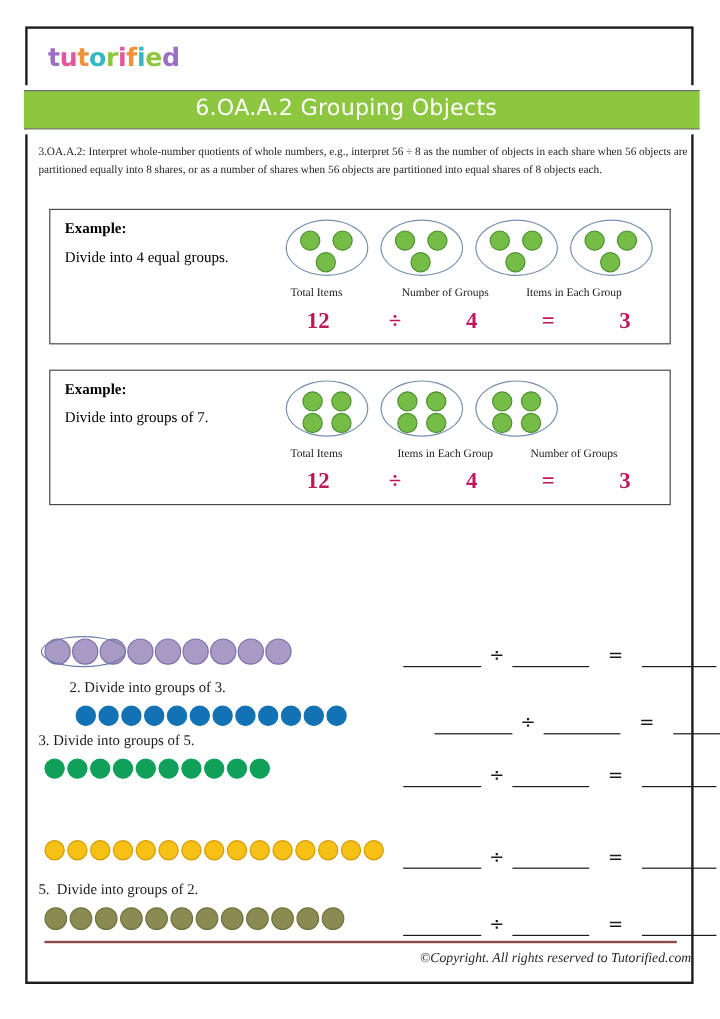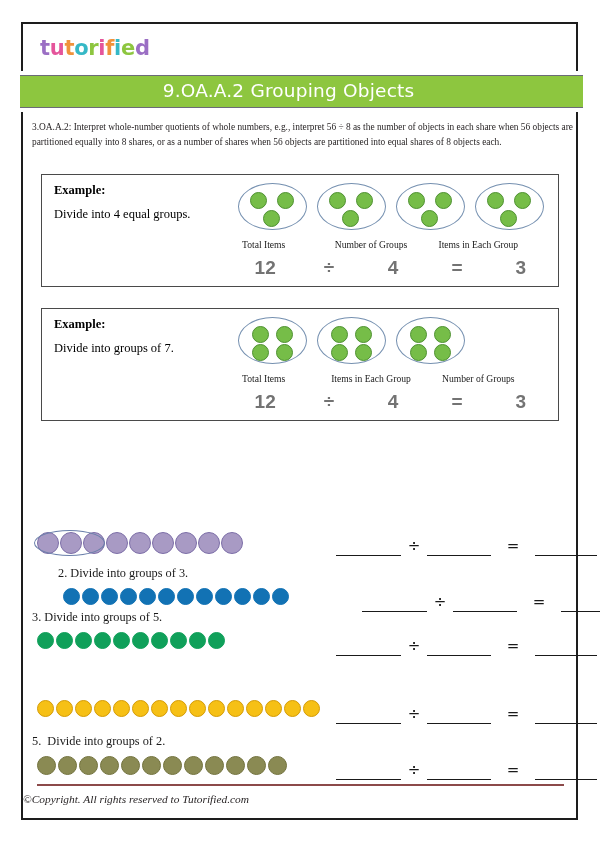--- a/index.html
+++ b/index.html
@@ -139,22 +139,22 @@
     color: #1a1a1a;
   }
   .label-row > div { flex: 1; text-align: center; }
 
   .equation-row {
     position: absolute;
     left: 186px; top: 82px;
     width: 330px;
     display: flex;
     align-items: flex-end;
-    color: #737373;
-    font-family: Liberation Sans, sans-serif;
+    color: #be185d;
+    font-family: Liberation Serif, serif;
     font-size: 19px;
     font-weight: bold;
   }
   .equation-row > div { flex: 1; text-align: center; }
   .equation-row .op { flex: 0.72; }
 
   
   #follow-instruction {
     position: absolute;
     left: 0; right: 0; top: 436px;
@@ -228,36 +228,36 @@
   
   #footer-rule {
     position: absolute;
     left: 14px; top: 760px;
     width: 527px; height: 2px;
     background: #8c4a4a;
   }
   #footer-text {
     position: absolute;
     left: 0; right: 0; top: 769px;
-    text-align: left;
+    text-align: right;
     font-style: italic;
     font-size: 11.4px;
     color: #231f20;
     font-family: "Liberation Serif", serif;
   }
 </style>
 </head>
 <body>
 
 <div id="worksheet-page">
 
   <div id="brand-logo"><span style="color: rgb(155, 111, 196);">t</span><span style="color: rgb(229, 85, 155);">u</span><span style="color: rgb(240, 146, 58);">t</span><span style="color: rgb(53, 184, 198);">o</span><span style="color: rgb(141, 198, 63);">r</span><span style="color: rgb(229, 85, 155);">i</span><span style="color: rgb(240, 146, 58);">f</span><span style="color: rgb(53, 184, 198);">i</span><span style="color: rgb(141, 198, 63);">e</span><span style="color: rgb(155, 111, 196);">d</span></div>
 
   <div id="title-banner">
-    <div id="banner-title">9.OA.A.2 Grouping Objects</div>
+    <div id="banner-title">6.OA.A.2 Grouping Objects</div>
   </div>
 
   <div id="standard-text">3.OA.A.2: Interpret whole-number quotients of whole numbers, e.g., interpret 56 ÷ 8 as the number of objects in each share when 56 objects are partitioned equally into 8 shares, or as a number of shares when 56 objects are partitioned into equal shares of 8 objects each.</div>
 
   <div class="example-box" id="example-box-1">
     <div class="example-heading">Example:</div>
     <div class="example-instruction">Divide into 4 equal groups.</div>
     <div class="group-row">
         <div class="ellipse tri">
           <div class="dot-green d1" style="background: rgb(118, 189, 72);"></div>

